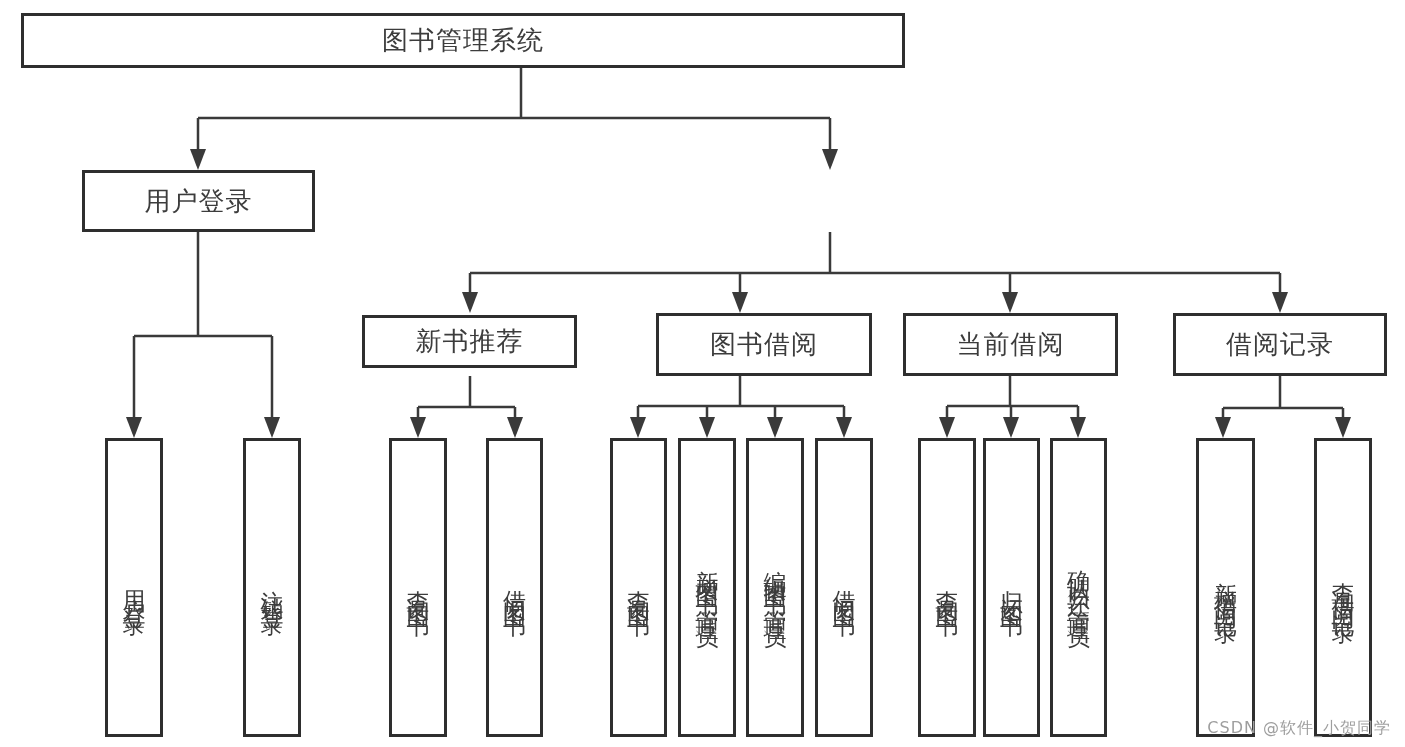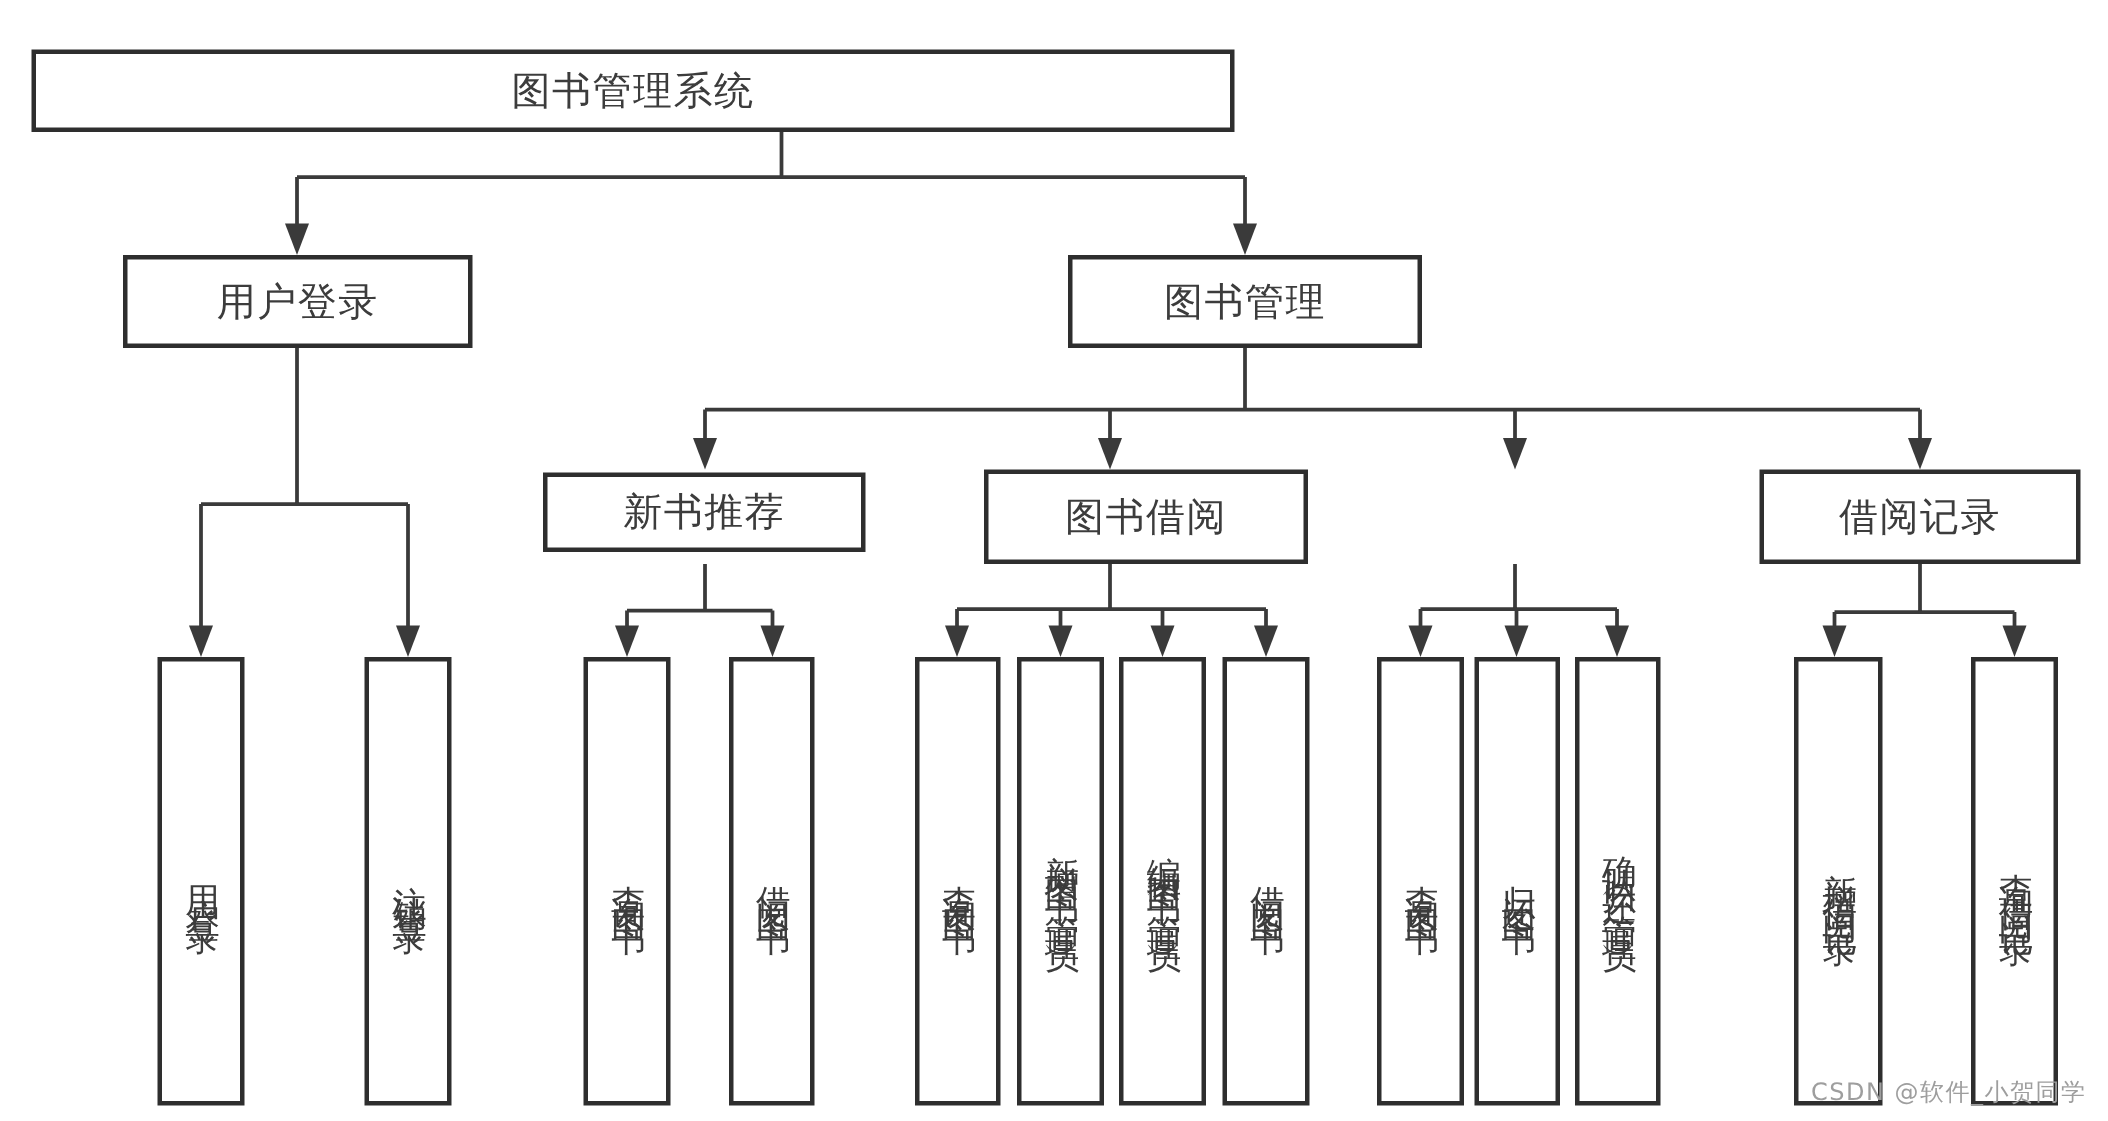--- a/index.html
+++ b/index.html
@@ -60,36 +60,36 @@
       <polygon class="arrow" points="775,438 767,417 783,417"></polygon>
       <polygon class="arrow" points="844,438 836,417 852,417"></polygon>
       <polygon class="arrow" points="947,438 939,417 955,417"></polygon>
       <polygon class="arrow" points="1011,438 1003,417 1019,417"></polygon>
       <polygon class="arrow" points="1078,438 1070,417 1086,417"></polygon>
       <polygon class="arrow" points="1223,438 1215,417 1231,417"></polygon>
       <polygon class="arrow" points="1343,438 1335,417 1351,417"></polygon>
     </g>
   </svg>
 
-  <div class="node h" style="left:21px;top:13px;width:802px;height:55px;margin-top:20px;">
+  <div class="node h" style="left:21px;top:13px;width:884px;height:55px;">
     <span>图书管理系统</span>
   </div>
 
   <div class="node h" style="left:82px;top:170px;width:233px;height:62px;">
     <span>用户登录</span>
-  </div>
-  <div class="node h" style="left:712px;top:170px;width:236px;height:62px;">
-    <span>图书管理</span>
   </div>
 
   <div class="node h" style="left:362px;top:315px;width:215px;height:53px;">
     <span>新书推荐</span>
   </div>
   <div class="node h" style="left:656px;top:313px;width:216px;height:63px;">
     <span>图书借阅</span>
+  </div>
+  <div class="node h" style="left:903px;top:313px;width:215px;height:63px;">
+    <span>当前借阅</span>
   </div>
   <div class="node h" style="left:1173px;top:313px;width:214px;height:63px;">
     <span>借阅记录</span>
   </div>
 
   <div class="node v" style="left:105px;top:438px;width:58px;height:299px;">
     <span>用户登录</span>
   </div>
   <div class="node v" style="left:243px;top:438px;width:58px;height:299px;">
     <span>注销登录</span>

